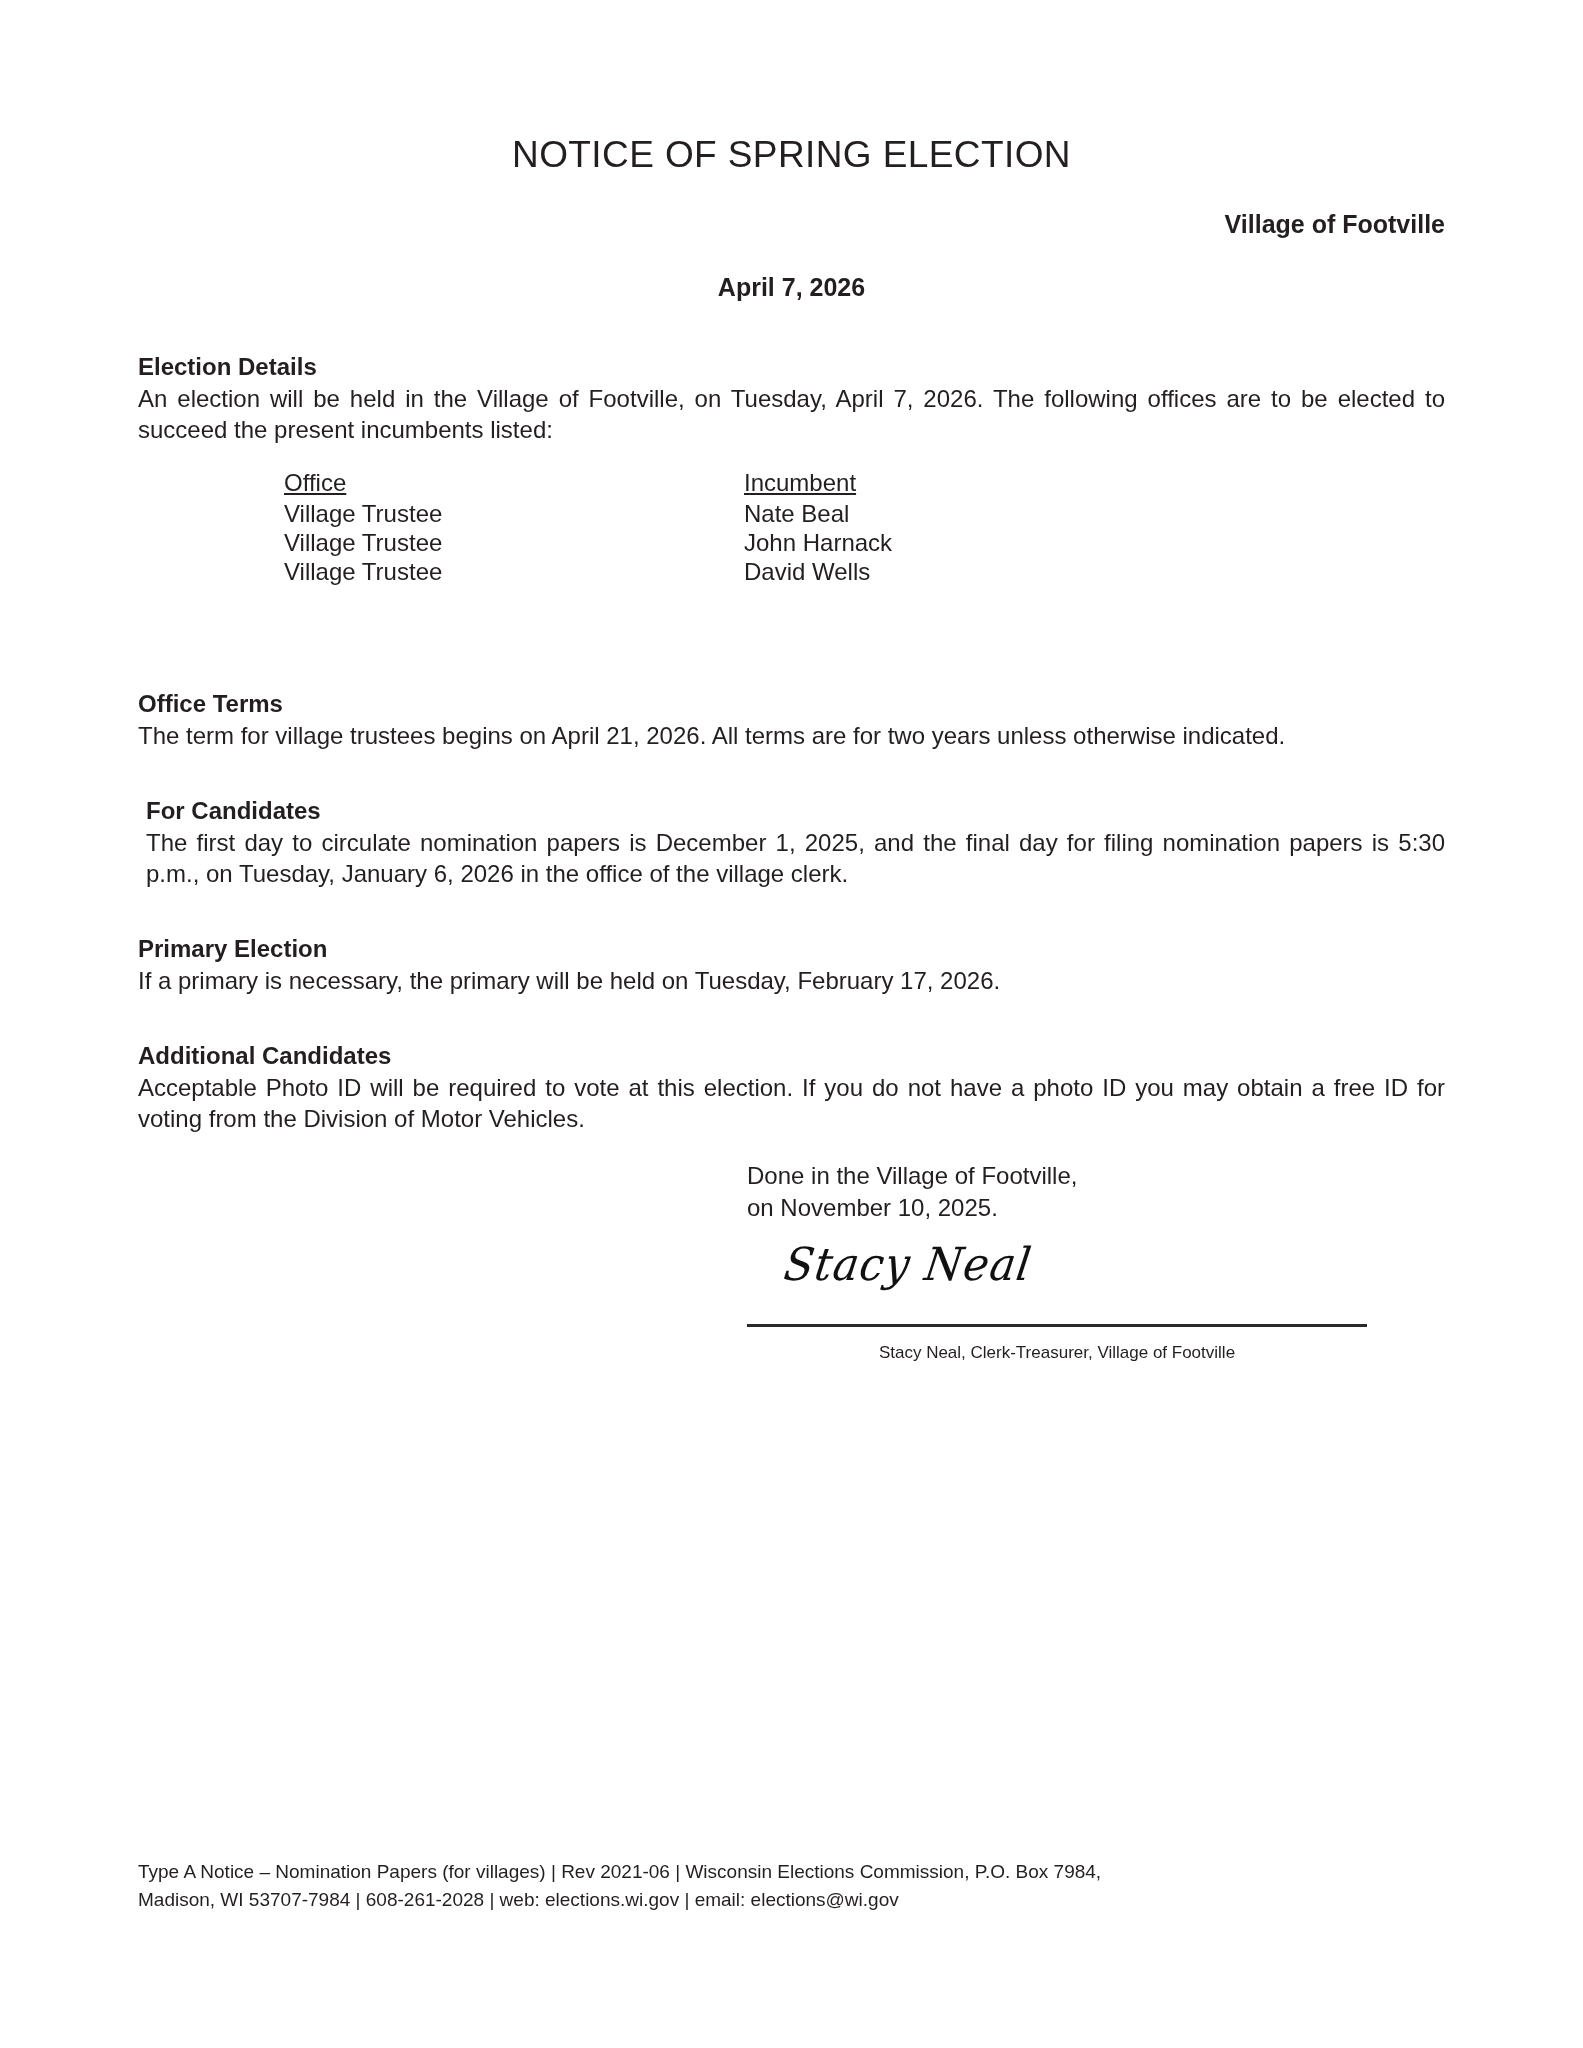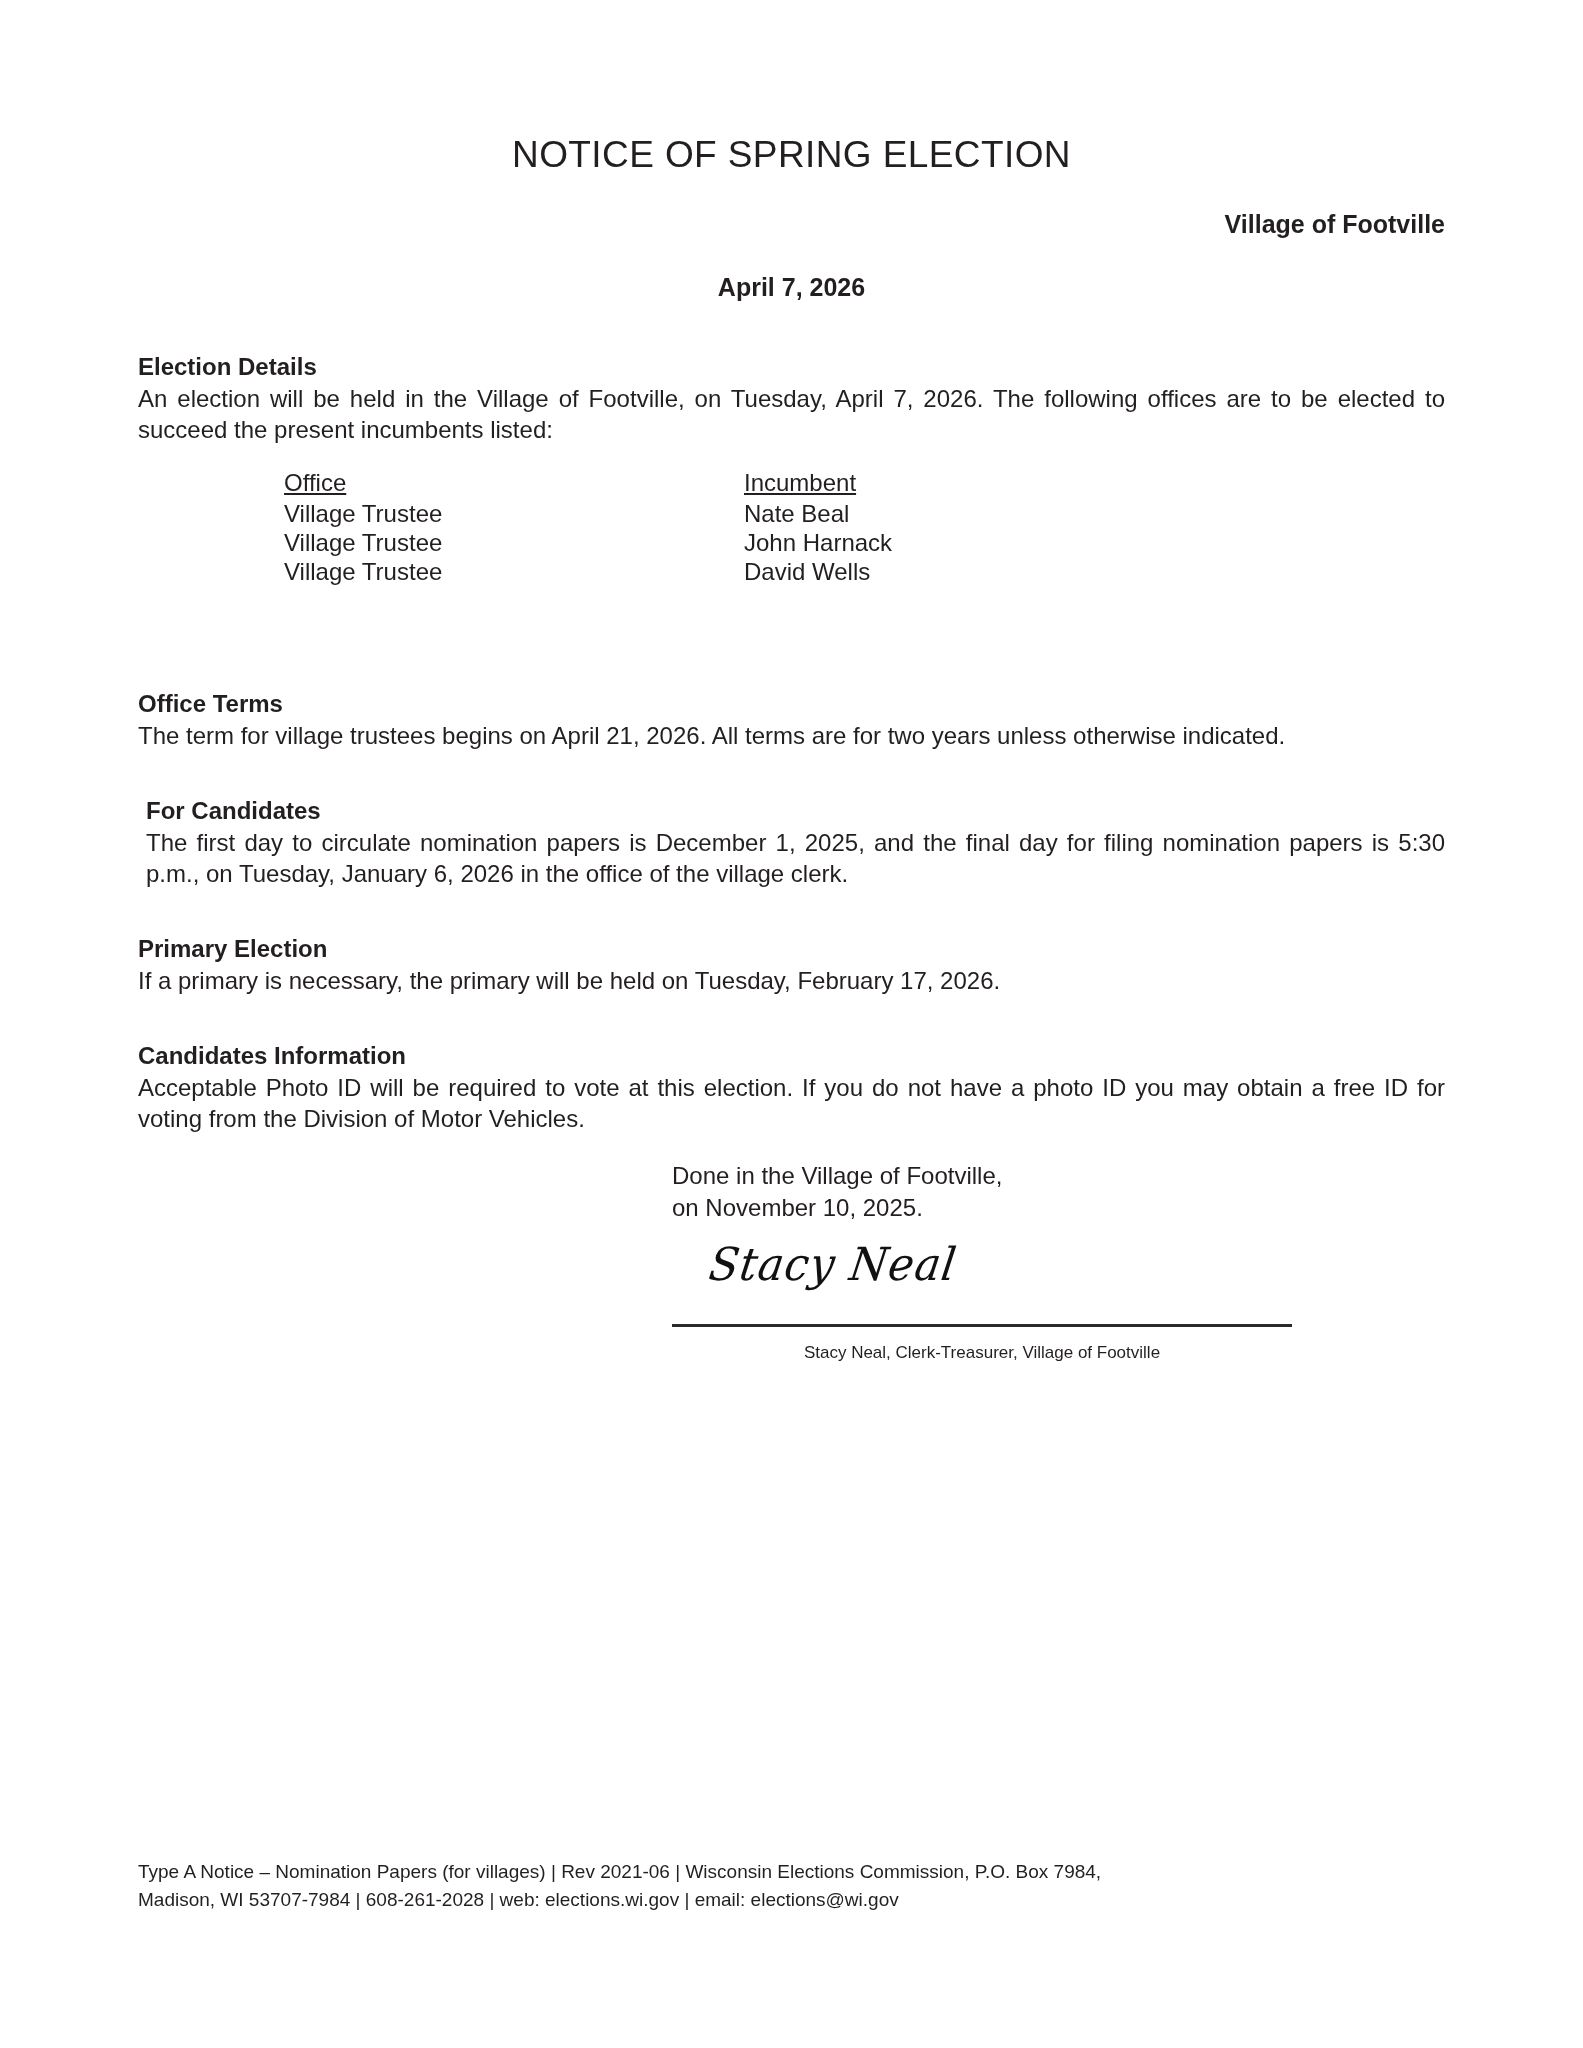--- a/index.html
+++ b/index.html
@@ -99,21 +99,21 @@
   .offices-table th span {
     text-decoration: underline;
     text-underline-offset: 2px;
   }
   .col-office    { width: 460px; }
   .col-incumbent { width: 400px; }
 
   
   .signature-block {
     position: absolute;
-    left: 672px;
+    left: 747px;
     top: 1160px;
     width: 660px;
   }
   .done-line {
     font-size: 24px;
     line-height: 1.32;
     margin: 0;
     white-space: nowrap;
   }
   .sig-area {
@@ -213,21 +213,21 @@
     <div class="section-heading">For Candidates</div>
     <p class="section-body">The first day to circulate nomination papers is December 1, 2025, and the final day for filing nomination papers is 5:30 p.m., on Tuesday, January 6, 2026 in the office of the village clerk.</p>
   </div>
 
   <div class="section" id="sec-primary-election">
     <div class="section-heading">Primary Election</div>
     <p class="section-body nojustify">If a primary is necessary, the primary will be held on Tuesday, February 17, 2026.</p>
   </div>
 
   <div class="section" id="sec-additional-info">
-    <div class="section-heading">Candidates Information</div>
+    <div class="section-heading">Additional Candidates</div>
     <p class="section-body">Acceptable Photo ID will be required to vote at this election.  If you do not have a photo ID you may obtain a free ID for voting from the Division of Motor Vehicles.</p>
   </div>
 
   <div class="signature-block">
     <div class="done-line">Done in the Village of Footville,</div>
     <div class="done-line">on November 10, 2025.</div>
 
     <div class="sig-area">
       <div class="sig-script">Stacy Neal</div>
       <div class="sig-rule"></div>

